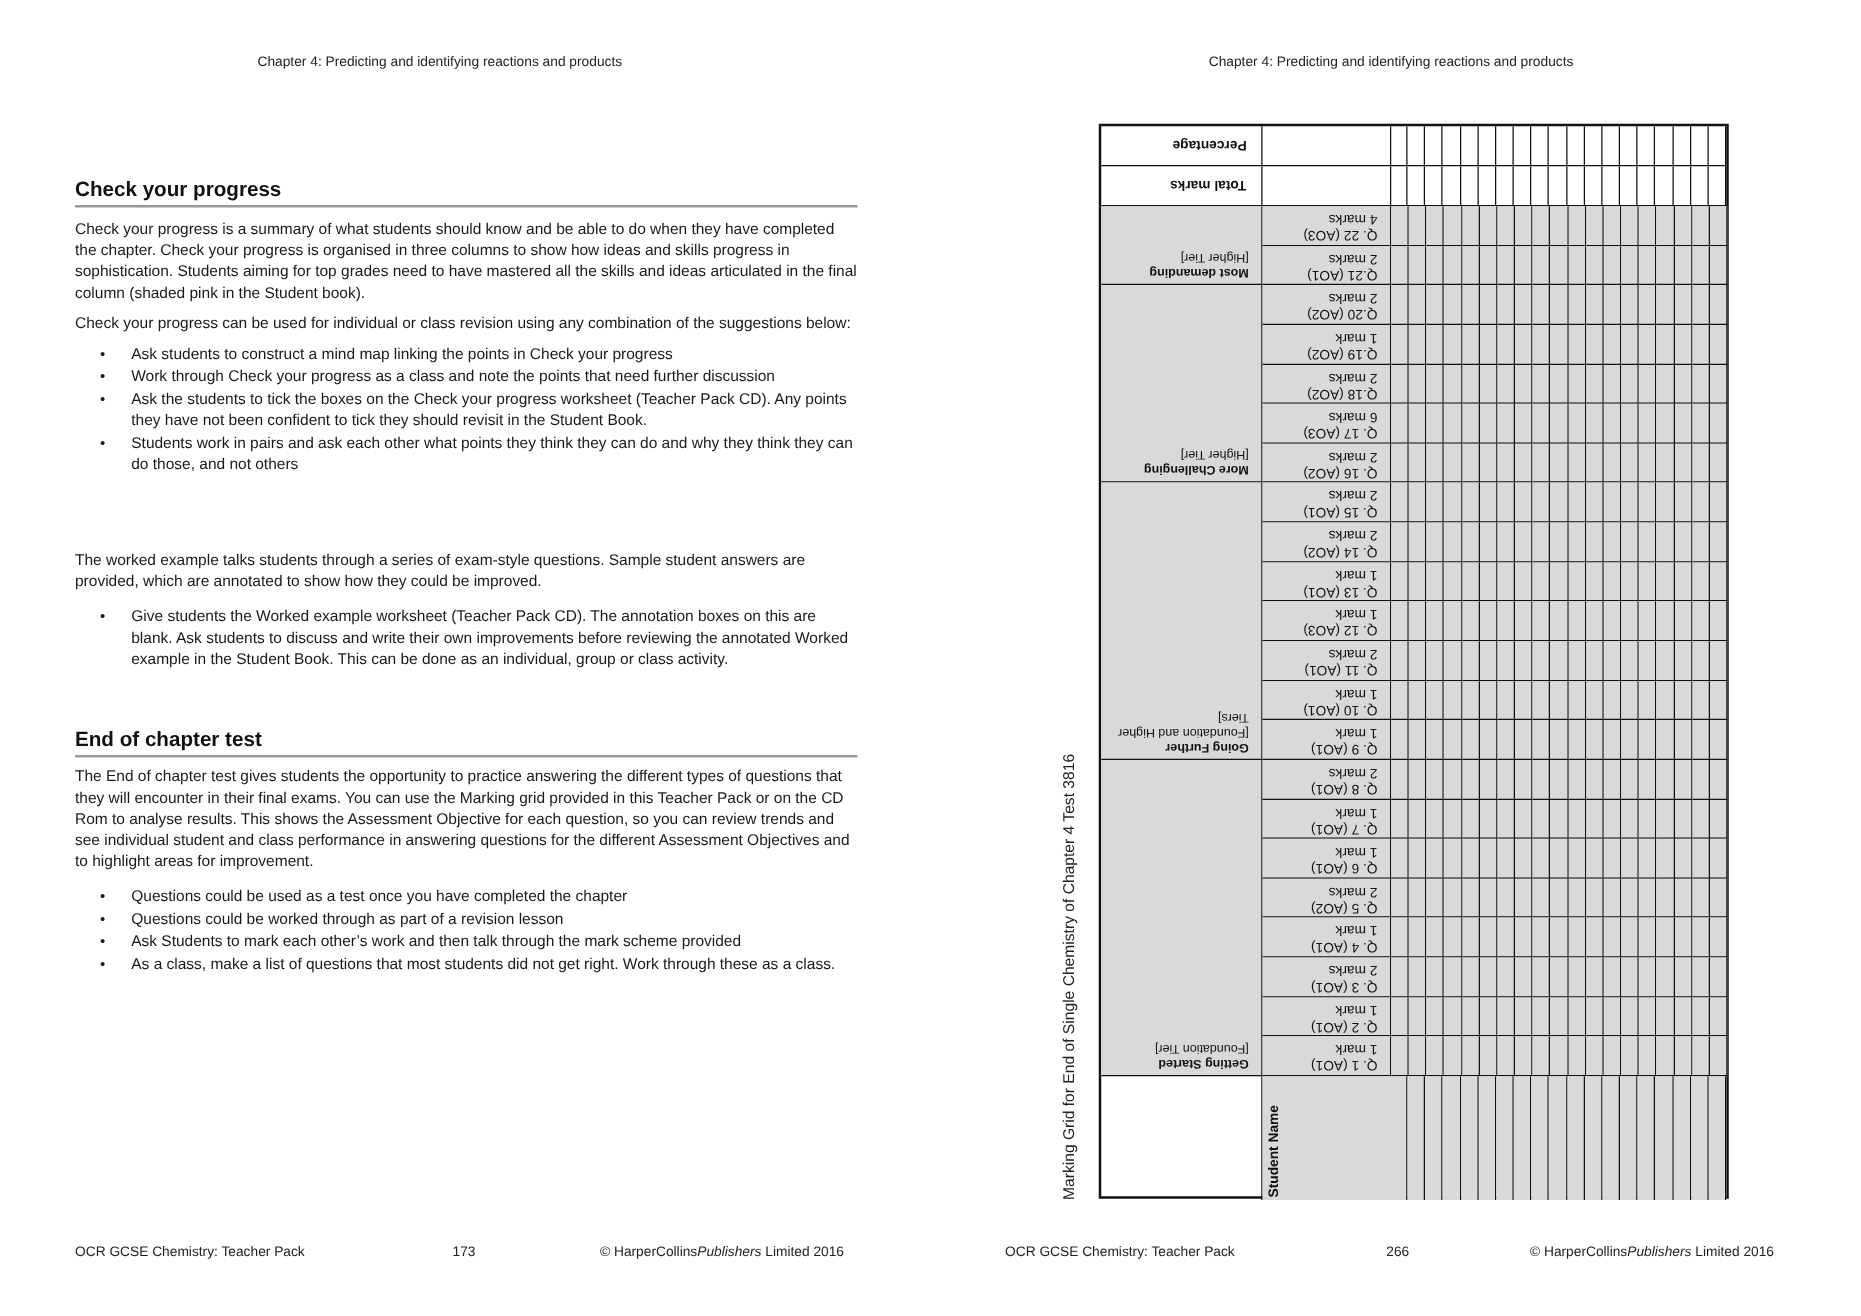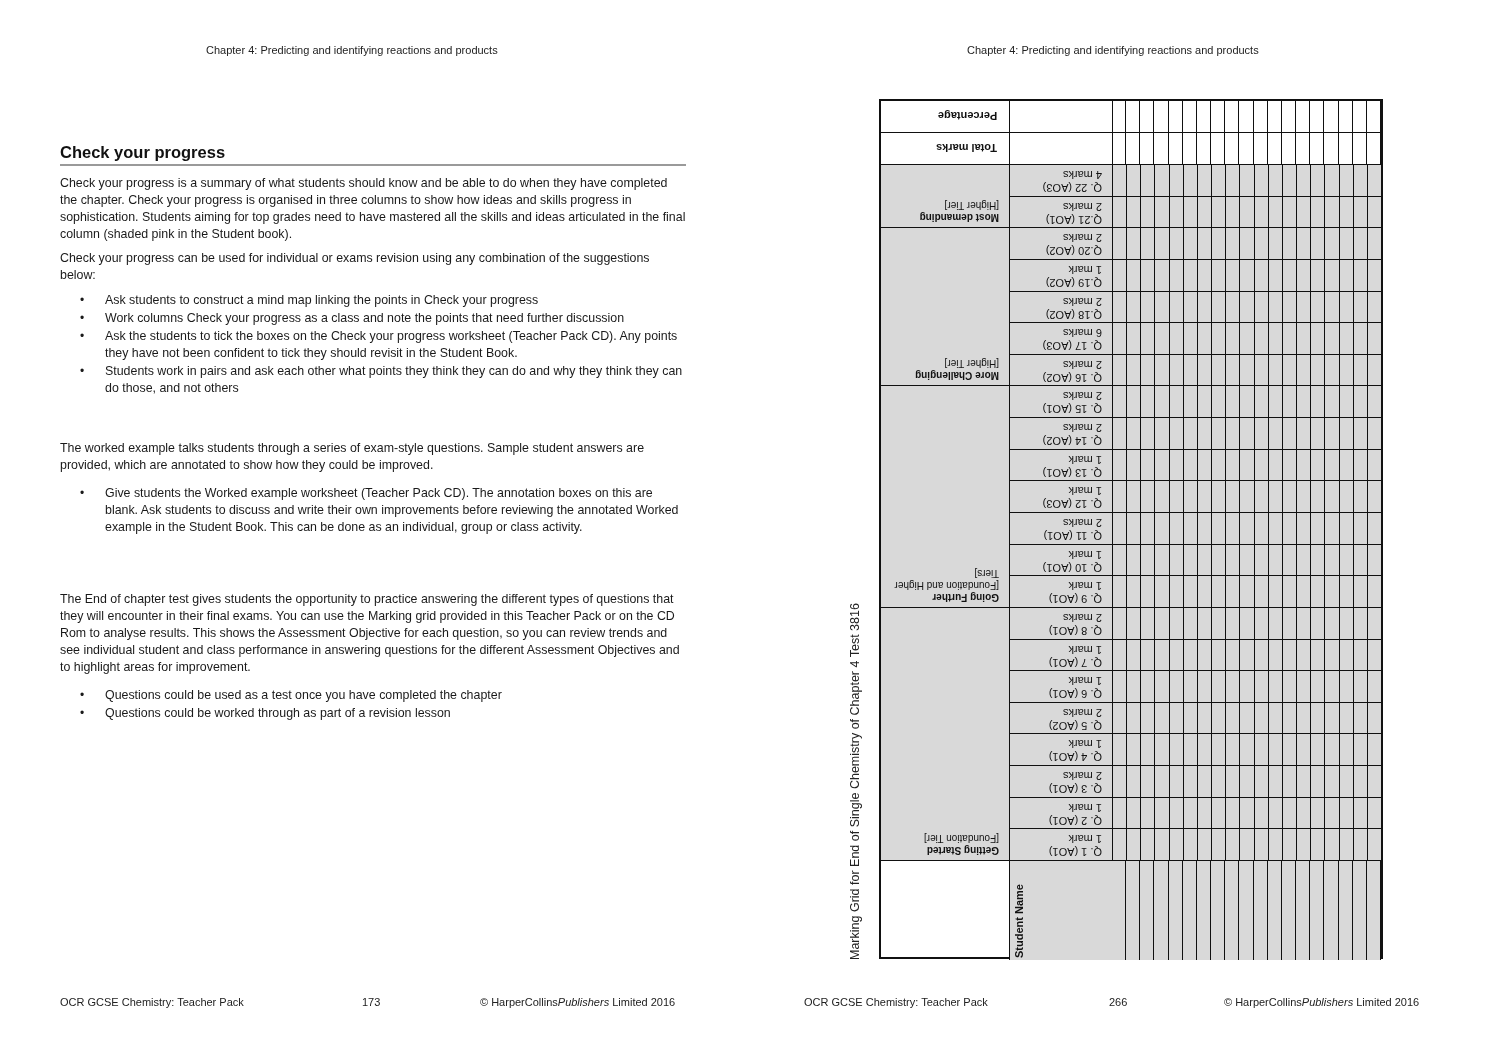--- a/index.html
+++ b/index.html
@@ -43,41 +43,44 @@
 </style>
 </head>
 <body>
 
 <div class="page" id="page-left">
   <div class="running-head">Chapter 4: Predicting and identifying reactions and products</div>
 
   <div class="content" style="top:144px;">
     <h2 class="section-heading">Check your progress</h2>
     <p class="para" style="margin-top:9px;">Check your progress is a summary of what students should know and be able to do when they have completed the chapter. Check your progress is organised in three columns to show how ideas and skills progress in sophistication. Students aiming for top grades need to have mastered all the skills and ideas articulated in the final column (shaded pink in the Student book).</p>
-    <p class="para">Check your progress can be used for individual or exams revision using any combination of the suggestions below:</p>
+    <p class="para">Check your progress can be used for individual or class revision using any combination of the suggestions below:</p>
     <ul class="bullets">
       <li>Ask students to construct a mind map linking the points in Check your progress</li>
-      <li>Work columns Check your progress as a class and note the points that need further discussion</li>
+      <li>Work through Check your progress as a class and note the points that need further discussion</li>
       <li>Ask the students to tick the boxes on the Check your progress worksheet (Teacher Pack CD). Any points they have not been confident to tick they should revisit in the Student Book.</li>
       <li>Students work in pairs and ask each other what points they think they can do and why they think they can do those, and not others</li>
     </ul>
   </div>
 
   <div class="content" style="top:433px;">
     <p class="para">The worked example talks students through a series of exam-style questions. Sample student answers are provided, which are annotated to show how they could be improved.</p>
     <ul class="bullets" style="margin-top:11px;">
       <li>Give students the Worked example worksheet (Teacher Pack CD). The annotation boxes on this are blank. Ask students to discuss and write their own improvements before reviewing the annotated Worked example in the Student Book. This can be done as an individual, group or class activity.</li>
     </ul>
   </div>
 
   <div class="content" style="top:584px;">
+    <h2 class="section-heading">End of chapter test</h2>
     <p class="para">The End of chapter test gives students the opportunity to practice answering the different types of questions that they will encounter in their final exams. You can use the Marking grid provided in this Teacher Pack or on the CD Rom to analyse results. This shows the Assessment Objective for each question, so you can review trends and see individual student and class performance in answering questions for the different Assessment Objectives and to highlight areas for improvement.</p>
     <ul class="bullets" style="margin-top:11px;">
       <li>Questions could be used as a test once you have completed the chapter</li>
       <li>Questions could be worked through as part of a revision lesson</li>
+      <li>Ask Students to mark each other’s work and then talk through the mark scheme provided</li>
+      <li>As a class, make a list of questions that most students did not get right. Work through these as a class.</li>
     </ul>
   </div>
 
   <div class="footer" style="left:60px;">OCR GCSE Chemistry: Teacher Pack</div>
   <div class="footer" style="left:362px;">173</div>
   <div class="footer" style="left:480px;">
     <span>© HarperCollins</span><i>Publishers</i><span> Limited 2016</span>
   </div>
 </div>
 

